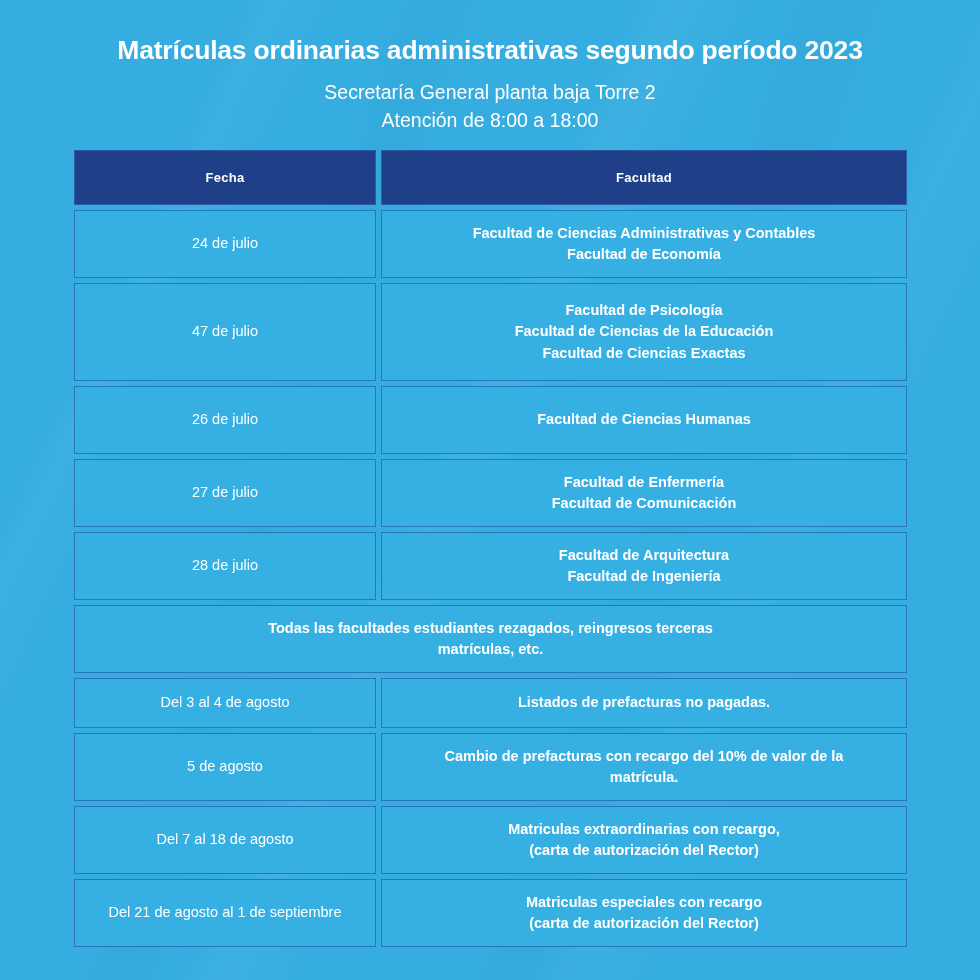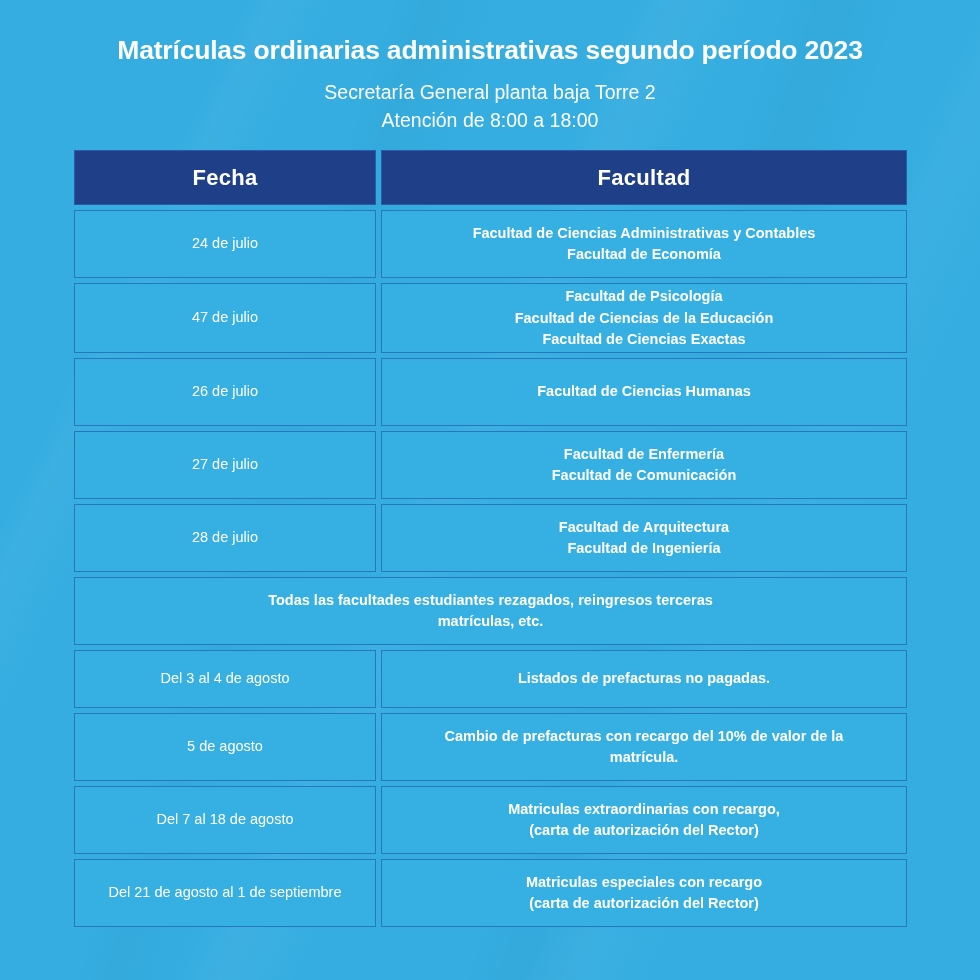--- a/index.html
+++ b/index.html
@@ -101,38 +101,38 @@
   }
 
   .col-date  { width: 302px; flex: 0 0 302px; }
   .col-fac   { flex: 1 1 auto; }
 
   
   .head-cell {
     background: #1f4088;
     border: 1px solid #2c5aa8;
     height: 55px;
-    font-size: 22px;
+    font-size: 13px;
     font-weight: bold;
     letter-spacing: 0.3px;
   }
 
   
   .body-cell {
     background: #36b0e3;
     border: 1px solid #2a76bd;
     font-size: 14.5px;
     font-weight: normal;
     line-height: 1.45;
   }
 
   
   .row-h-2 .body-cell { height: 68px; }
-  .row-h-3 .body-cell { height: 70px; }
-  .row-h-1 .body-cell { height: 58px; }
+  .row-h-3 .body-cell { height: 98px; }
+  .row-h-1 .body-cell { height: 50px; }
 
   .cell-text { display: block; }
   .cell-text .t-line { display: block; font-weight: bold; }
 </style>
 </head>
 <body>
 
 <div id="page">
 
   <div id="bg-streaks"></div>

